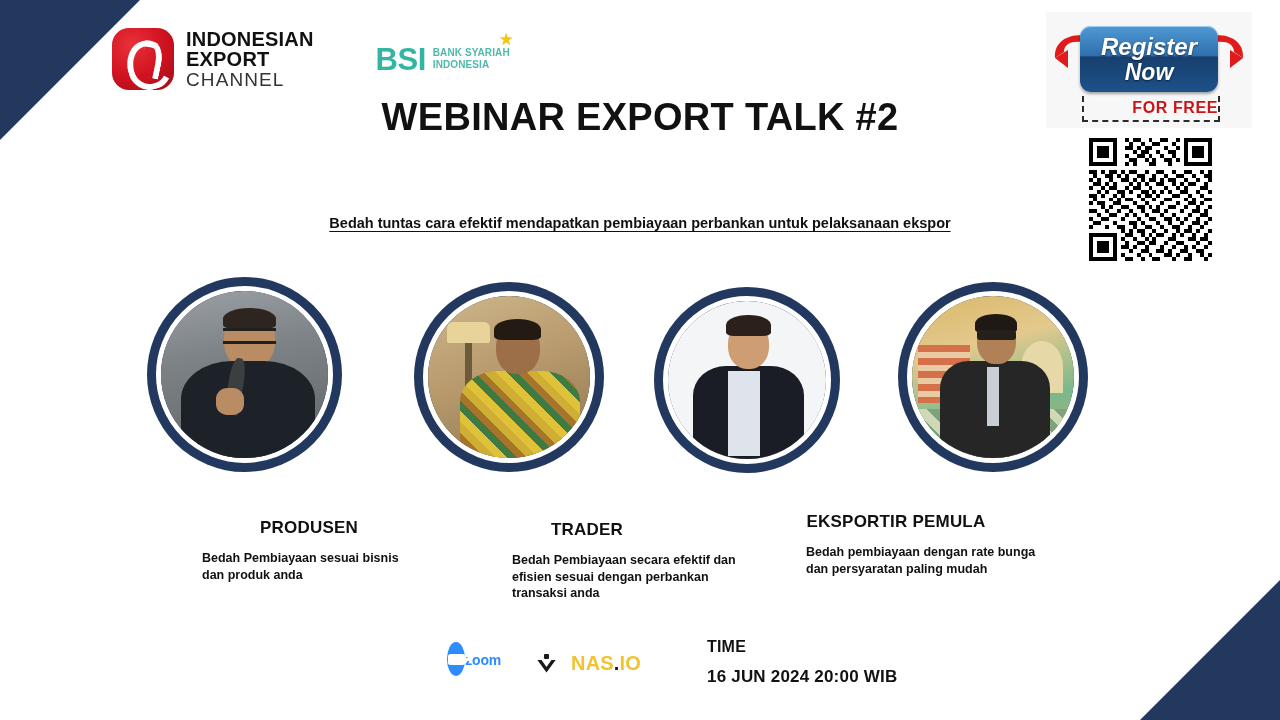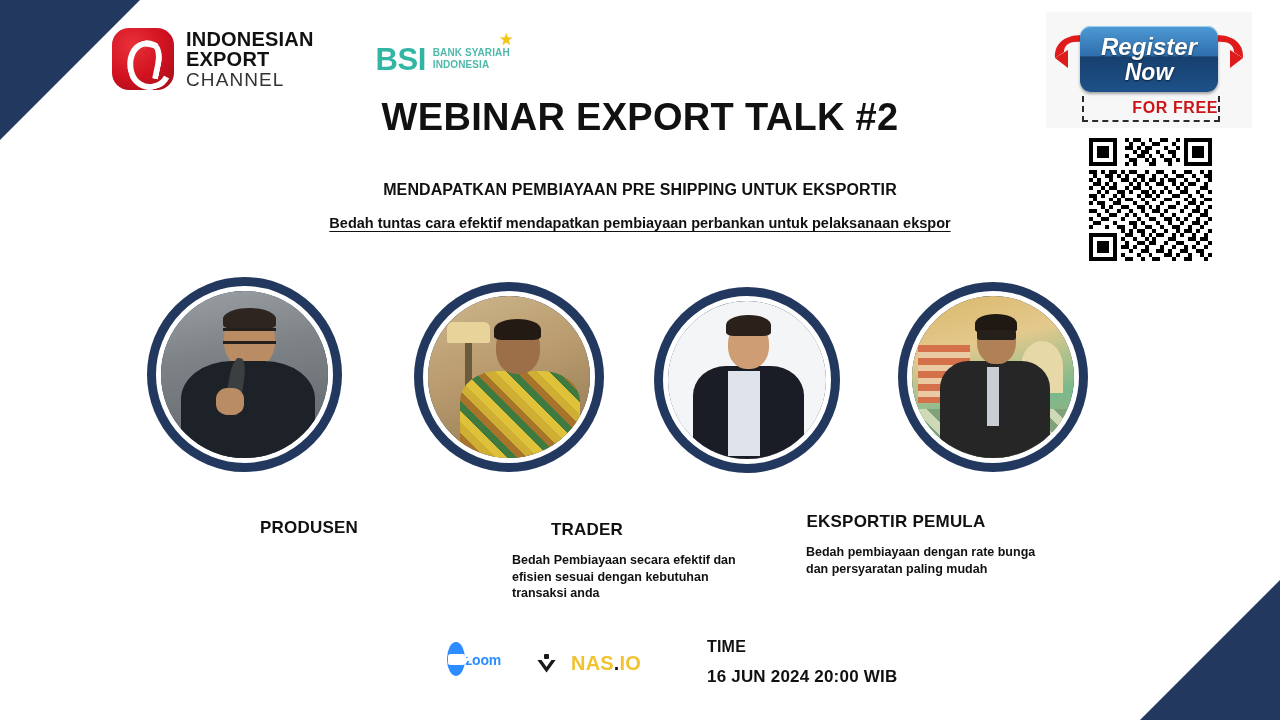--- a/index.html
+++ b/index.html
@@ -580,21 +580,20 @@
       <rect x="10" y="31" width="2" height="1"></rect>
         <rect x="14" y="31" width="1" height="1"></rect>
         <rect x="17" y="31" width="2" height="1"></rect>
         <rect x="22" y="31" width="1" height="1"></rect>
         <rect x="25" y="31" width="2" height="1"></rect>
         <rect x="30" y="31" width="1" height="1"></rect>
     </g>
   </svg>
 
   <div class="title-main">WEBINAR EXPORT TALK #2</div>
-  <div class="title-desc">MENDAPATKAN PEMBIAYAAN PRE SHIPPING UNTUK EKSPORTIR</div>
   <div class="title-tagline">Bedah tuntas cara efektif mendapatkan pembiayaan perbankan untuk pelaksanaan ekspor</div>
 
   <div class="photo" id="photo-1">
     <div class="photo-inner">
       <div class="ph-img img1">
         <div class="head"></div>
           <div class="hair"></div>
           <div class="glasses"></div>
         <div class="body"></div>
           <div class="mic"></div>
@@ -636,25 +635,26 @@
           <div class="tie"></div>
           <div class="head"></div>
         <div class="hair"></div>
           <div class="sun"></div>
       </div>
     </div>
   </div>
 
   <div class="role" id="role-1">
     <div class="role-title">PRODUSEN</div>
+    <div class="role-desc">Bedah Pembiayaan  sesuai bisnis dan produk anda</div>
   </div>
 
   <div class="role" id="role-2">
     <div class="role-title">TRADER</div>
-    <div class="role-desc">Bedah Pembiayaan  secara efektif dan efisien sesuai dengan kebutuhan transaksi anda</div>
+    <div class="role-desc">Bedah Pembiayaan  secara efektif dan efisien sesuai dengan perbankan transaksi anda</div>
   </div>
 
   <div class="role" id="role-3">
     <div class="role-title">EKSPORTIR PEMULA</div>
     <div class="role-desc">Bedah pembiayaan dengan rate bunga dan persyaratan paling mudah</div>
   </div>
 
   <div class="zoom-logo">
     <div class="zoom-circle">
       <div class="zoom-cam"></div>

